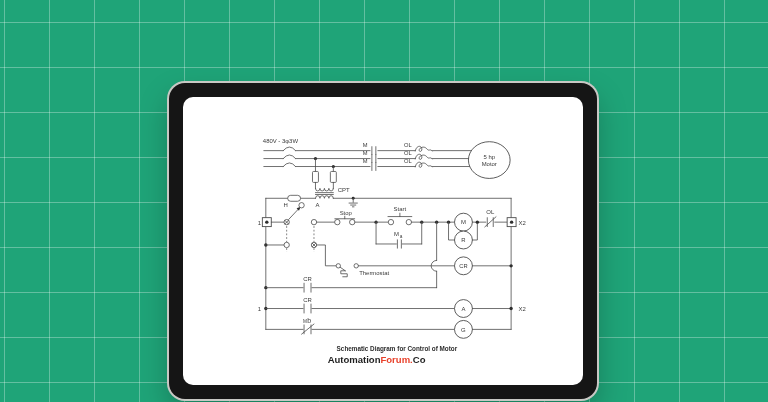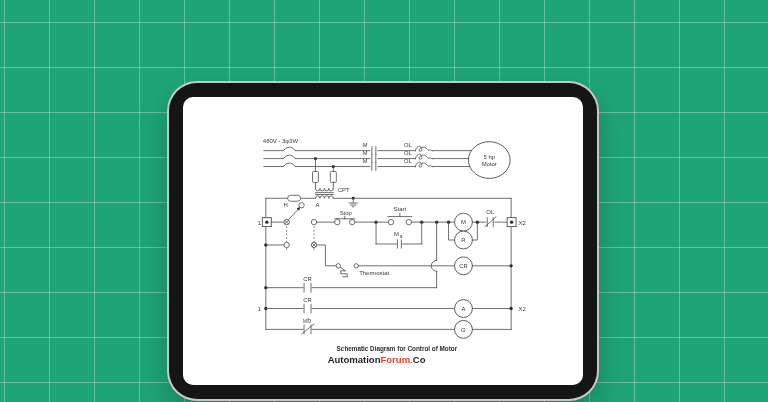--- a/index.html
+++ b/index.html
@@ -7,21 +7,21 @@
     position:relative;width:768px;height:402px;overflow:hidden;
     background-color:#1fa478;
     background-image:
       linear-gradient(to right, rgba(255,255,255,0.30) 1px, transparent 1px),
       linear-gradient(to bottom, rgba(255,255,255,0.30) 1px, transparent 1px);
     background-size:45px 45px;
     background-position:4px 22px;
   }
   .tablet{
     position:absolute;left:169px;top:83px;width:428px;height:316px;
-    background:#151515;border-radius:28px;
+    background:#151515;border-radius:16px;
     box-shadow:0 0 0 2px #c8c8c4, 0 14px 30px rgba(0,0,0,0.25);
   }
   .screen{
     position:absolute;left:14px;top:14px;right:14px;bottom:14px;
     background:#ffffff;border-radius:10px;overflow:hidden;
   }
   svg{display:block;width:100%;height:100%;}
   .w{stroke:#4a4a4a;stroke-width:0.8;fill:none;stroke-linecap:round;}
   .sym{fill:#ffffff;stroke:#4a4a4a;stroke-width:0.9;}
   .oc{fill:#ffffff;stroke:#4a4a4a;stroke-width:0.8;}

